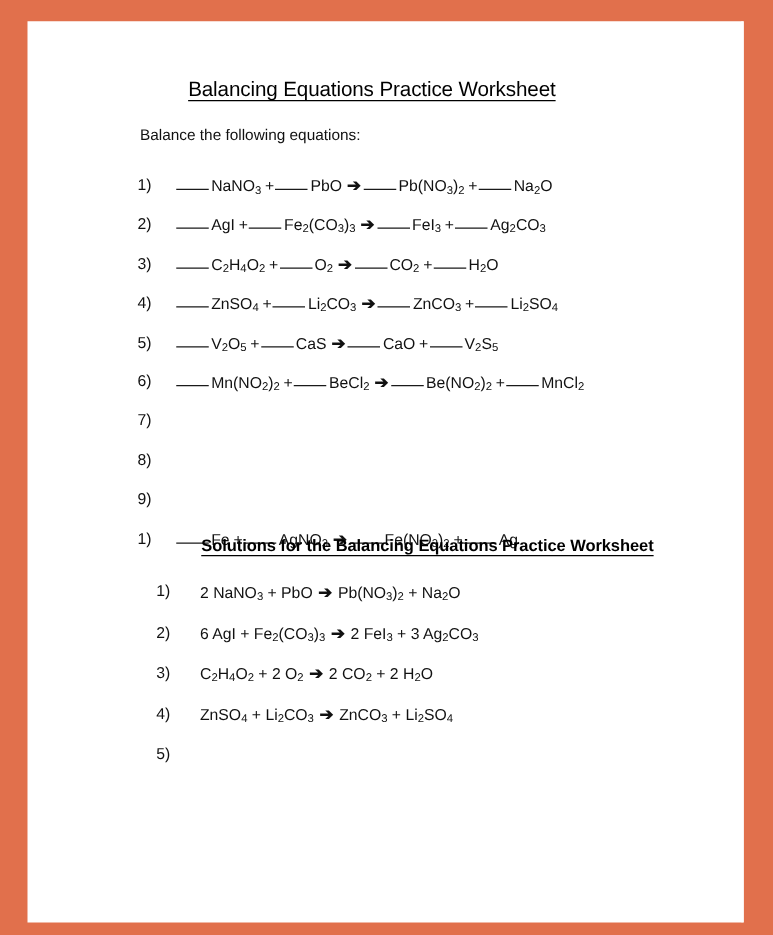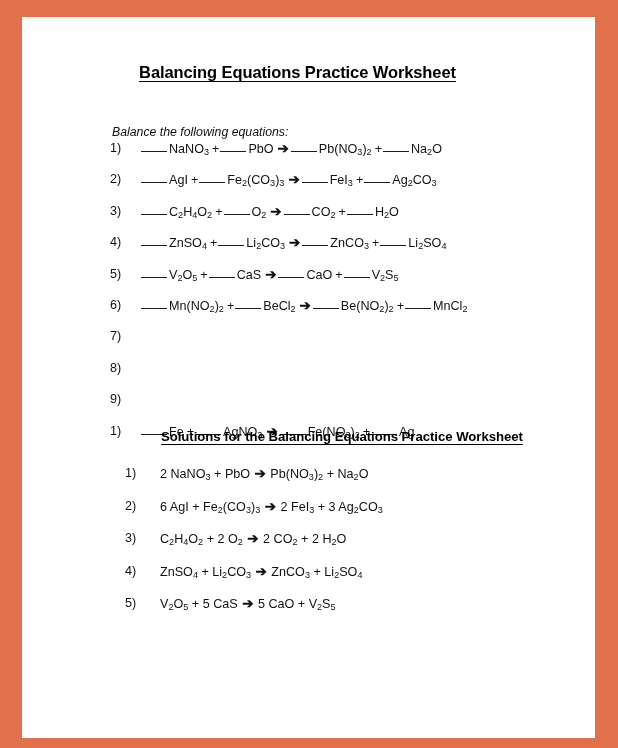--- a/index.html
+++ b/index.html
@@ -44,34 +44,32 @@
   }
 
   
   .title {
     position: absolute;
     left: 0;
     top: 46px;
     width: 551px;
     text-align: center;
     font-size: 16.5px;
-    font-weight: bold;
+    font-weight: normal;
     letter-spacing: -0.1px;
     text-decoration: underline;
     text-underline-offset: 3px;
     color: #000000;
   }
   .subtitle {
     position: absolute;
     left: 90px;
     top: 84px;
     font-size: 12.3px;
-    font-style: italic;
-    color: #111111;
-    margin-top: 24px;
+    color: #111111;
   }
 
   
   .eq-list {
     position: absolute;
     left: 0;
     top: 124px;
     width: 551px;
   }
   .eq-row {
@@ -233,19 +231,18 @@
         <span class="sol-body">C<sub>2</sub>H<sub>4</sub>O<sub>2</sub> + 2 O<sub>2</sub> <span class="arrow">➔</span> 2 CO<sub>2</sub> + 2 H<sub>2</sub>O</span>
       </div>
 
       <div class="sol-row">
         <span class="sol-num">4)</span>
         <span class="sol-body">ZnSO<sub>4</sub> + Li<sub>2</sub>CO<sub>3</sub> <span class="arrow">➔</span> ZnCO<sub>3</sub> + Li<sub>2</sub>SO<sub>4</sub></span>
       </div>
 
       <div class="sol-row">
         <span class="sol-num">5)</span>
-        <span class="sol-body">V<sub>2</sub>O<sub>5</sub> + 5 CaS <span class="arrow">➔</span> 5 CaO + V<sub>2</sub>S<sub>5</sub></span>
       </div>
 
     </div>
 
   </div>
 </div>
 
 </body></html>

